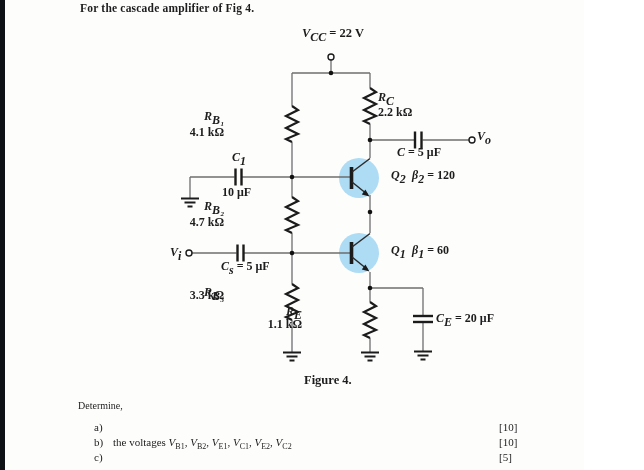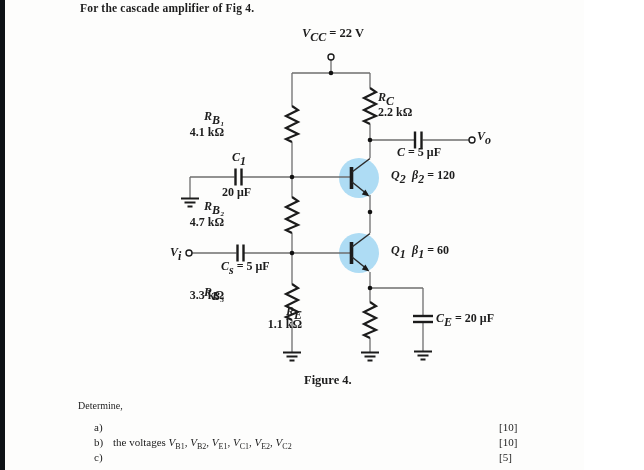--- a/index.html
+++ b/index.html
@@ -143,21 +143,21 @@
       <circle cx="370" cy="288" r="2.3"></circle>
     </g>
   </svg>
 
   <div class="lbl" style="left:302px;top:27px;font-size:12.5px;"><span class="it">V</span><sub>CC</sub><span class="eq">= 22 V</span></div>
 
   <div class="lbl" style="right:360px;top:110px;"><span class="it">R</span><sub>B</sub><sub class="s2">1</sub></div>
   <div class="lbl" style="right:360px;top:126px;"><span class="val">4.1 kΩ</span></div>
 
   <div class="lbl" style="left:232px;top:151px;"><span class="it">C</span><sub>1</sub></div>
-  <div class="lbl" style="left:222px;top:186px;"><span class="val">20 μF</span></div>
+  <div class="lbl" style="left:222px;top:186px;"><span class="val">10 μF</span></div>
 
   <div class="lbl" style="right:360px;top:200px;"><span class="it">R</span><sub>B</sub><sub class="s2">2</sub></div>
   <div class="lbl" style="right:360px;top:216px;"><span class="val">4.7 kΩ</span></div>
 
   <div class="lbl" style="left:170px;top:246px;"><span class="it">V</span><sub>i</sub></div>
 
   <div class="lbl" style="left:221px;top:260px;text-align:right;"><span class="it">C</span><sub>s</sub><span class="eq">= 5 μF</span></div>
 
   <div class="lbl" style="right:360px;top:286px;"><span class="it">R</span><sub>B</sub><sub class="s2">3</sub></div>
   <div class="lbl" style="right:360px;top:289px;margin-left:20px;"><span class="val">3.3 kΩ</span></div>

